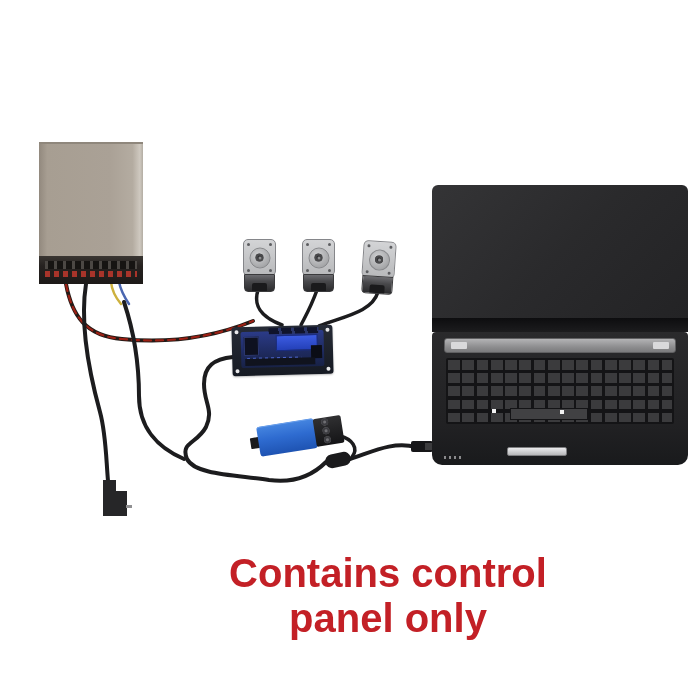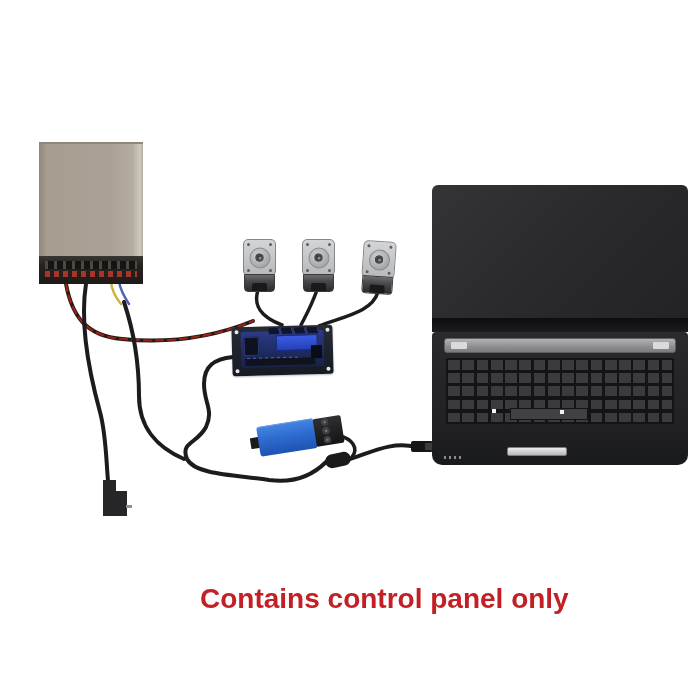--- a/index.html
+++ b/index.html
@@ -85,22 +85,22 @@
                      repeating-linear-gradient(180deg,transparent 0 9.8px,#141416 9.8px 13.2px);}
   .space{position:absolute;left:62px;bottom:2px;width:76px;height:10px;background:#414143;border:1px solid #141416;}
   .kdot{position:absolute;width:4px;height:4px;background:#f2f2f2;}
   .kdot.k1{left:44px;top:49px}.kdot.k2{left:112px;top:50px}
   .tpad{position:absolute;left:75px;top:115px;width:60px;height:9px;box-sizing:border-box;
     background:linear-gradient(180deg,#ebebed,#b7b7b9);border:1px solid #7e7e80;border-radius:2px;}
   .leds{position:absolute;left:12px;bottom:6px;width:18px;height:3px;
     background:repeating-linear-gradient(90deg,#8a8a8c 0 2px,transparent 2px 5px);}
 
   
-  .caption{position:absolute;left:200px;top:583px;width:376px;z-index:3;
-    font-size:28px;font-weight:600;letter-spacing:0;color:#c32026;}
+  .caption{position:absolute;left:200px;top:551px;width:376px;z-index:3;text-align:center;
+    font-size:40px;font-weight:600;letter-spacing:0;color:#c32026;}
 </style>
 </head>
 <body>
 
 <div id="stage">
 
   <svg id="wires" width="700" height="700" viewBox="0 0 700 700">
 
     <path d="M66,284 C72,316 86,336 122,339 C172,344 216,336 253,321" fill="none" stroke="#241a16" stroke-width="4" stroke-linecap="round"></path>
     <path d="M66,284 C72,316 86,336 122,339 C172,344 216,336 253,321" fill="none" stroke="#9c2014" stroke-width="2.2" stroke-dasharray="7 5" stroke-linecap="round"></path>

